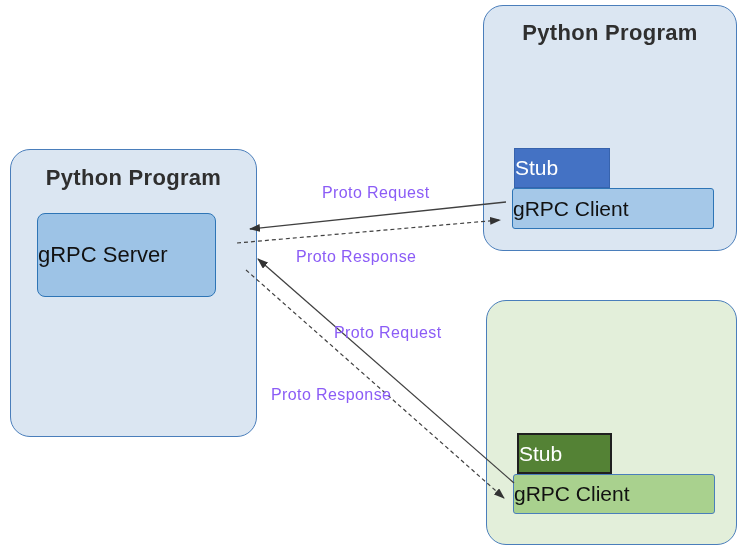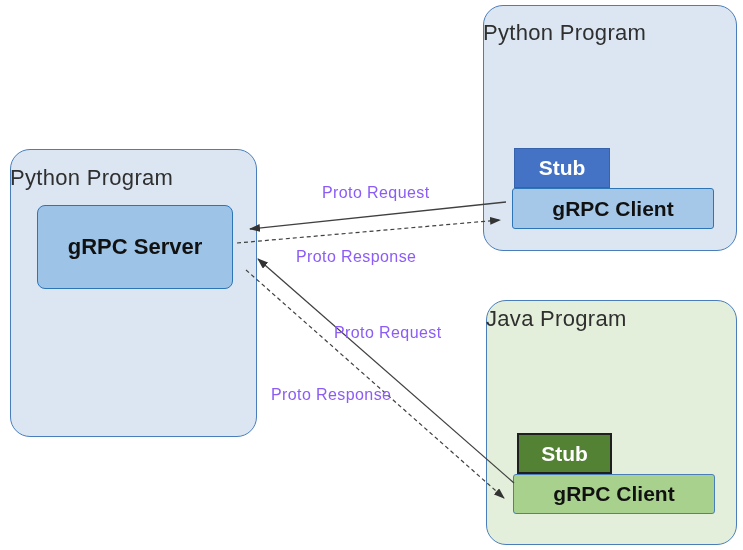--- a/index.html
+++ b/index.html
@@ -14,32 +14,33 @@
   .container-box {
     position: absolute;
     border: 1.6px solid #4a7ebb;
     border-radius: 20px;
     box-sizing: border-box;
   }
   .container-blue { background: #dbe6f2; }
   .container-green { background: #e3efda; }
   .container-title {
     position: absolute;
+    text-align: center;
     font-size: 22px;
-    font-weight: 400;
+    font-weight: 700;
     color: #2f2f2f;
     letter-spacing: 0.3px;
   }
   .node-box {
     position: absolute;
     box-sizing: border-box;
     display: flex;
     align-items: center;
-    justify-content: center;
-    font-weight: bold;
+    justify-content: flex-start;
+    font-weight: normal;
     font-size: 21px;
     color: #111111;
   }
   .server-box {
     background: #9dc3e6;
     border: 1.6px solid #2e75b6;
     border-radius: 8px;
     font-size: 22px;
   }
   .stub-blue {
@@ -71,21 +72,21 @@
   .arrow-label {
     position: absolute;
     font-size: 16px;
     color: #8b5cf6;
     letter-spacing: 0.4px;
     white-space: nowrap;
   }
   
   #server-container { left: 10px; top: 149px; width: 247px; height: 288px; }
   #server-container-title { left: 10px; top: 165px; width: 247px; }
-  #server-box { left: 37px; top: 205px; width: 196px; height: 84px; }
+  #server-box { left: 37px; top: 213px; width: 179px; height: 84px; }
 
   #python-client-container { left: 483px; top: 5px; width: 254px; height: 246px; }
   #python-client-container-title { left: 483px; top: 20px; width: 254px; }
   #python-stub-box { left: 514px; top: 148px; width: 96px; height: 40px; }
   #python-client-box { left: 512px; top: 188px; width: 202px; height: 41px; }
 
   #java-client-container { left: 486px; top: 300px; width: 251px; height: 245px; }
   #java-client-container-title { left: 486px; top: 306px; width: 251px; }
   #java-stub-box { left: 517px; top: 433px; width: 95px; height: 41px; }
   #java-client-box { left: 513px; top: 474px; width: 202px; height: 40px; }
@@ -109,21 +110,20 @@
   <div id="python-client-container" class="container-box container-blue"></div>
   <div id="python-client-container-title" class="container-title">Python Program</div>
   <div id="python-stub-box" class="node-box stub-blue">
     <span>Stub</span>
   </div>
   <div id="python-client-box" class="node-box client-blue">
     <span>gRPC Client</span>
   </div>
 
   <div id="java-client-container" class="container-box container-green"></div>
-  <div id="java-client-container-title" class="container-title">Java Program</div>
   <div id="java-stub-box" class="node-box stub-green">
     <span>Stub</span>
   </div>
   <div id="java-client-box" class="node-box client-green">
     <span>gRPC Client</span>
   </div>
 
   <svg class="arrow-layer" width="743" height="550" viewBox="0 0 743 550">
     <defs>
       <marker id="arrowhead" markerWidth="12" markerHeight="9" refX="10" refY="4" orient="auto" markerUnits="userSpaceOnUse">

